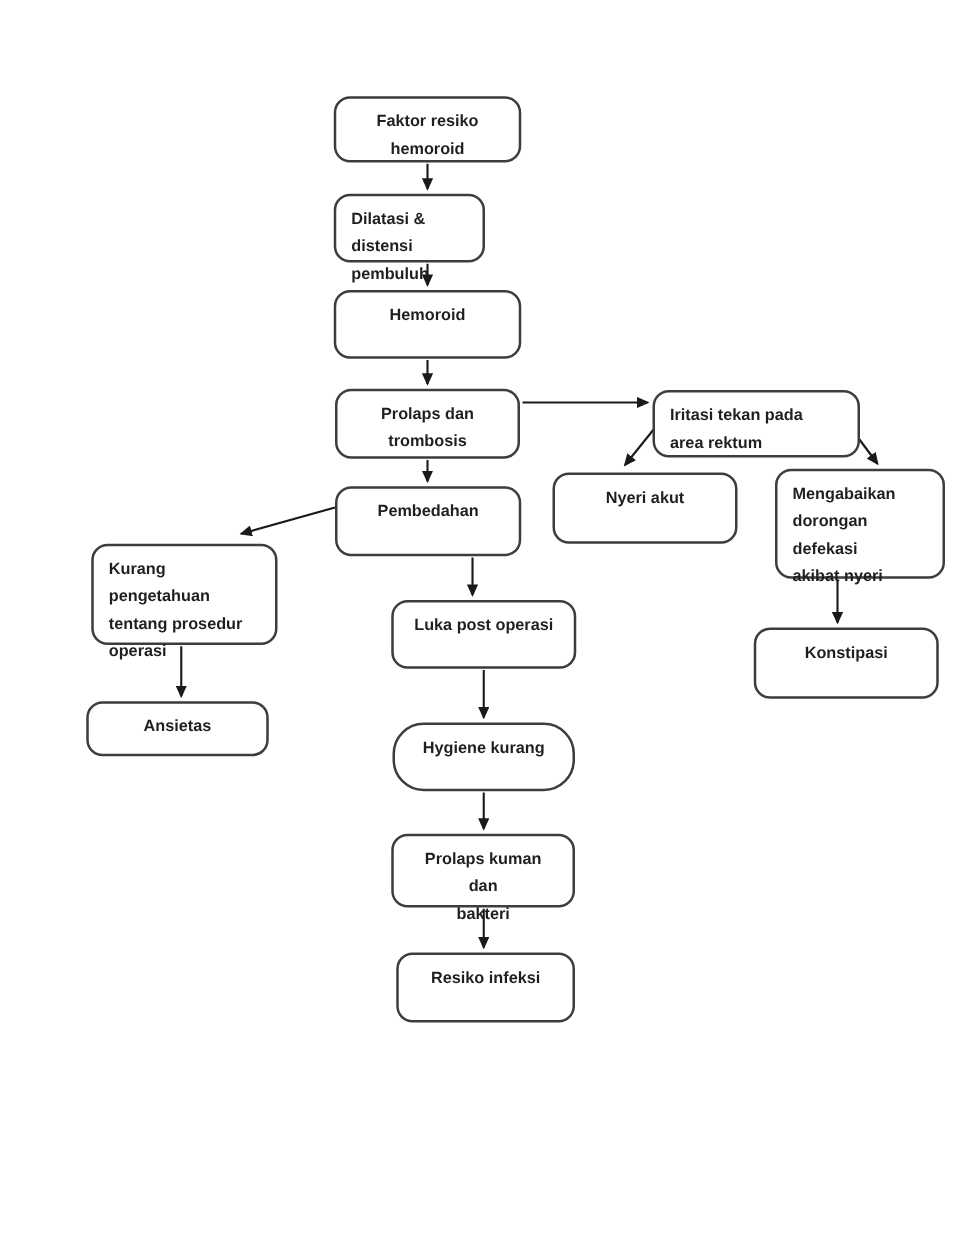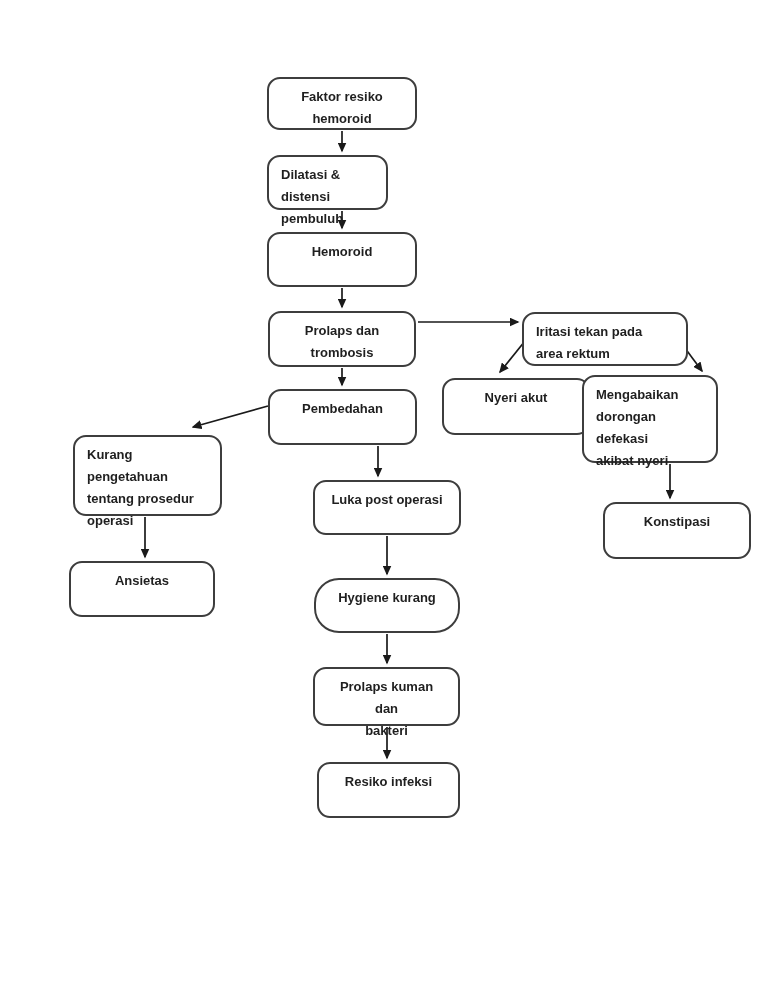--- a/index.html
+++ b/index.html
@@ -69,27 +69,27 @@
 hemoroid</div></div>
       <div class="node left" style="left: 267px; top: 155px; width: 121px; height: 55px; border-color: rgb(61, 61, 61); background: rgb(255, 255, 255); color: rgb(31, 31, 31);"><div>Dilatasi &amp; distensi
 pembuluh darah</div></div>
       <div class="node center" style="left: 267px; top: 232px; width: 150px; height: 55px; border-color: rgb(61, 61, 61); background: rgb(255, 255, 255); color: rgb(31, 31, 31);"><div>Hemoroid</div></div>
       <div class="node center" style="left: 268px; top: 311px; width: 148px; height: 56px; border-color: rgb(61, 61, 61); background: rgb(255, 255, 255); color: rgb(31, 31, 31);"><div>Prolaps dan
 trombosis</div></div>
       <div class="node left" style="left: 522px; top: 312px; width: 166px; height: 54px; border-color: rgb(61, 61, 61); background: rgb(255, 255, 255); color: rgb(31, 31, 31);"><div>Iritasi tekan pada
 area rektum</div></div>
       <div class="node center" style="left: 268px; top: 389px; width: 149px; height: 56px; border-color: rgb(61, 61, 61); background: rgb(255, 255, 255); color: rgb(31, 31, 31);"><div>Pembedahan</div></div>
       <div class="node center" style="left: 442px; top: 378px; width: 148px; height: 57px; border-color: rgb(61, 61, 61); background: rgb(255, 255, 255); color: rgb(31, 31, 31);"><div>Nyeri akut</div></div>
-      <div class="node left" style="left: 582px; top: 375px; width: 136px; height: 88px; border-color: rgb(61, 61, 61); background: rgb(255, 255, 255); color: rgb(31, 31, 31);"><div>Mengabaikan
+      <div class="node left" style="left: 620px; top: 375px; width: 136px; height: 88px; border-color: rgb(61, 61, 61); background: rgb(255, 255, 255); color: rgb(31, 31, 31);"><div>Mengabaikan
 dorongan defekasi
 akibat nyeri</div></div>
       <div class="node left" style="left: 73px; top: 435px; width: 149px; height: 81px; border-color: rgb(61, 61, 61); background: rgb(255, 255, 255); color: rgb(31, 31, 31);"><div>Kurang pengetahuan
 tentang prosedur
 operasi</div></div>
       <div class="node center" style="left: 603px; top: 502px; width: 148px; height: 57px; border-color: rgb(61, 61, 61); background: rgb(255, 255, 255); color: rgb(31, 31, 31);"><div>Konstipasi</div></div>
       <div class="node center" style="left: 313px; top: 480px; width: 148px; height: 55px; border-color: rgb(61, 61, 61); background: rgb(255, 255, 255); color: rgb(31, 31, 31);"><div>Luka post operasi</div></div>
-      <div class="node center" style="left: 69px; top: 561px; width: 146px; height: 56px; border-color: rgb(61, 61, 61); background: rgb(255, 255, 255); color: rgb(31, 31, 31);"><div>Ansietas</div></div>
+      <div class="node center" style="left: 69px; top: 561px; width: 146px; height: 44px; border-color: rgb(61, 61, 61); background: rgb(255, 255, 255); color: rgb(31, 31, 31);"><div>Ansietas</div></div>
       <div class="node center" style="left: 314px; top: 578px; width: 146px; height: 55px; border-color: rgb(61, 61, 61); background: rgb(255, 255, 255); color: rgb(31, 31, 31); border-radius: 25px;"><div>Hygiene kurang</div></div>
       <div class="node center" style="left: 313px; top: 667px; width: 147px; height: 59px; border-color: rgb(61, 61, 61); background: rgb(255, 255, 255); color: rgb(31, 31, 31);"><div>Prolaps kuman dan
 bakteri</div></div>
       <div class="node center" style="left: 317px; top: 762px; width: 143px; height: 56px; border-color: rgb(61, 61, 61); background: rgb(255, 255, 255); color: rgb(31, 31, 31);"><div>Resiko infeksi</div></div>
     </div>
 </div>
 
 </body></html>

